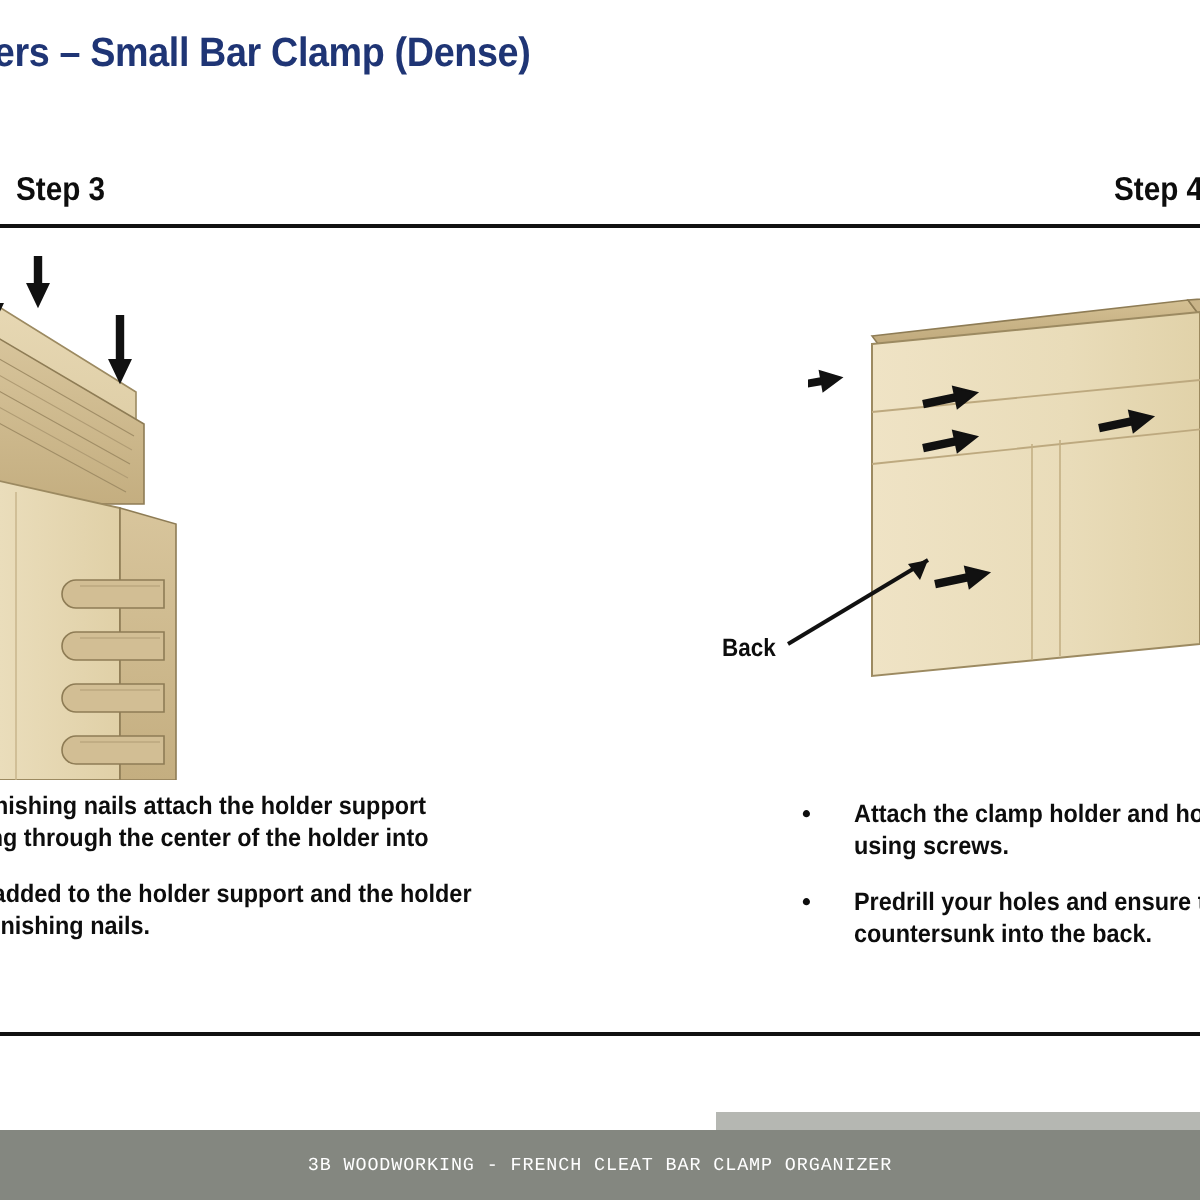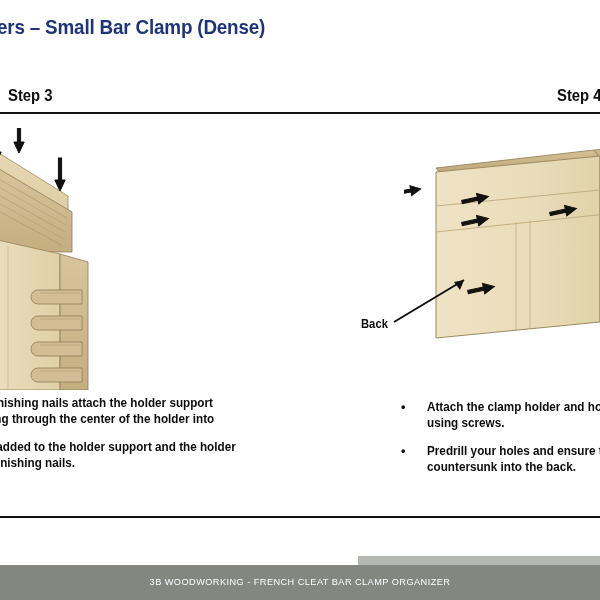--- a/index.html
+++ b/index.html
@@ -147,20 +147,21 @@
   #footer-text {
     position: absolute;
     left: 0;
     top: 577px;
     width: 600px;
     text-align: center;
     font-size: 9.2px;
     letter-spacing: 0.45px;
     color: #ffffff;
     white-space: nowrap;
+    font-family: Liberation Mono, monospace;
   }
 </style>
 </head>
 <body>
 
 <div id="slide">
 
   <div id="slide-title">Organizers – Small Bar Clamp (Dense)</div>
 
   <div id="step-left" class="step-header">Step 3</div>

